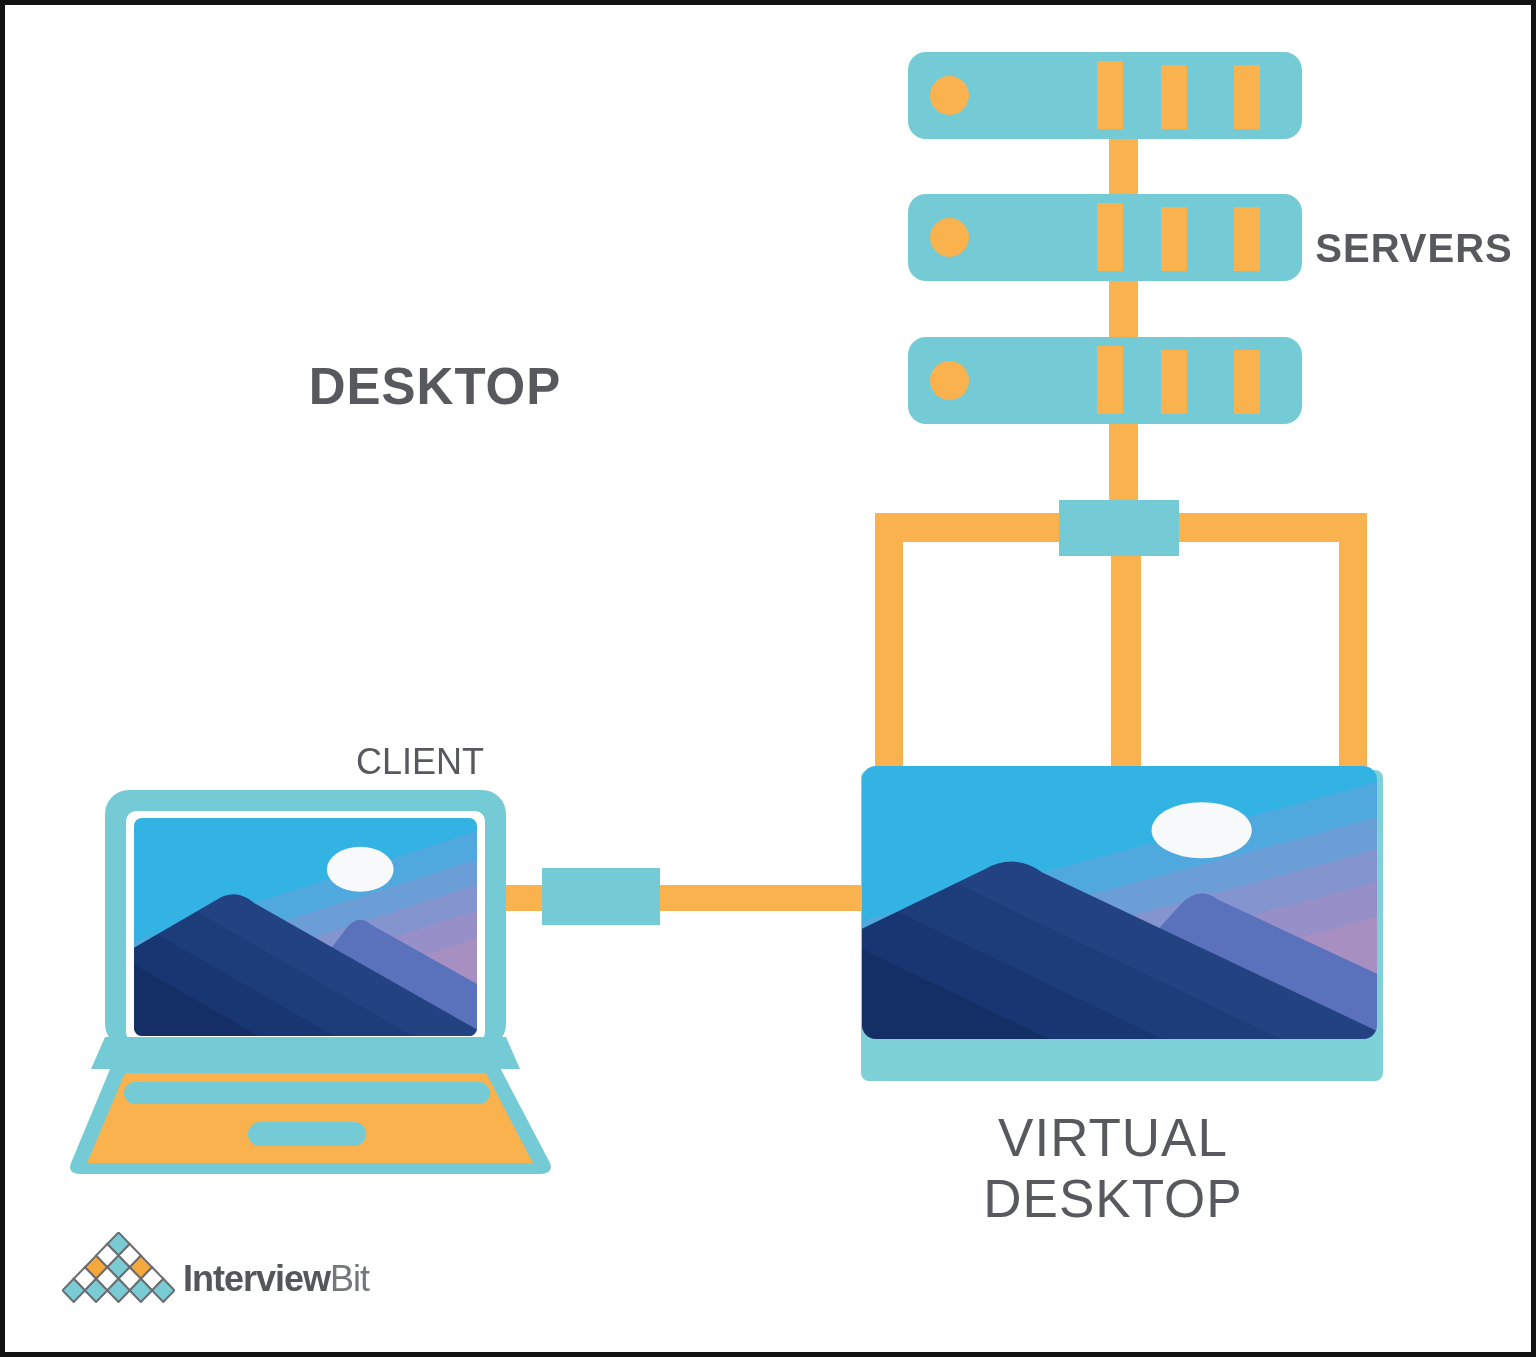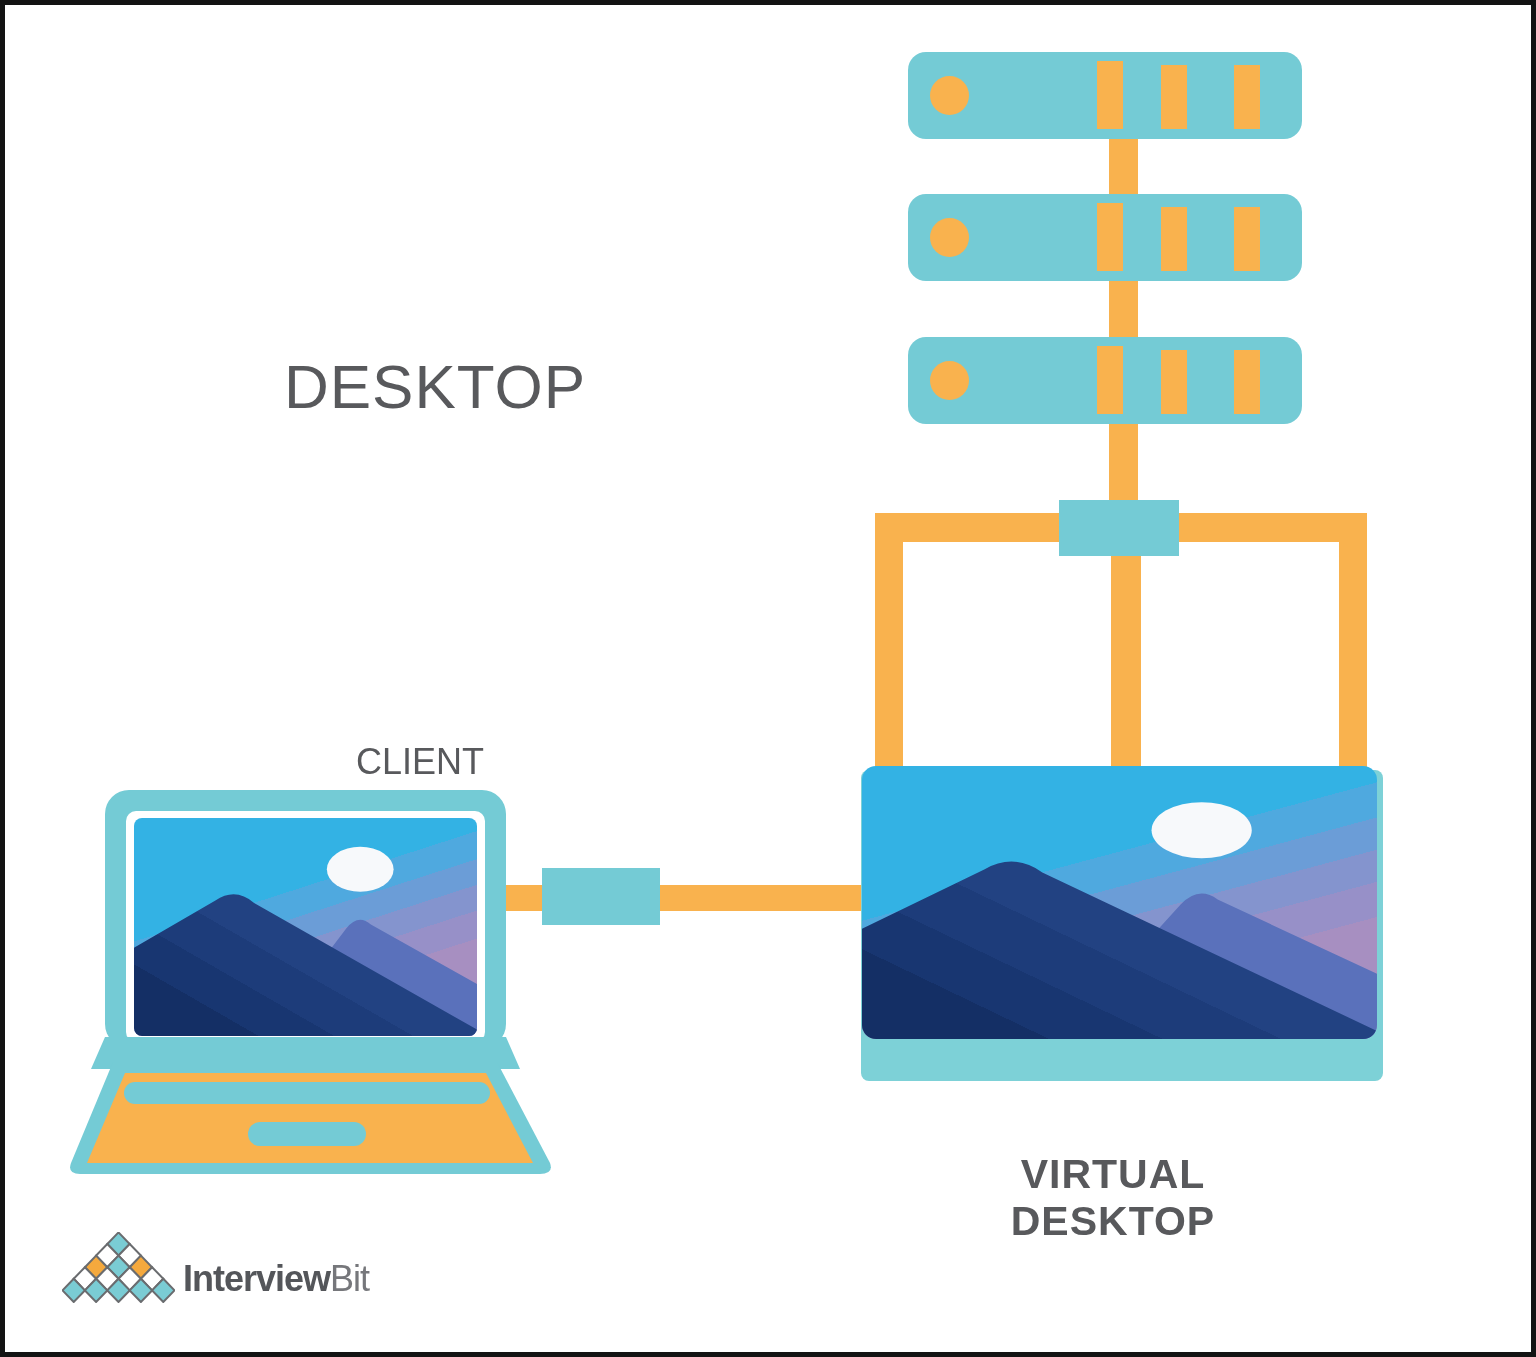--- a/index.html
+++ b/index.html
@@ -5,28 +5,28 @@
   html,body{margin:0;padding:0;background:#e8e8e8;}
   .canvas{
     position:relative;width:1536px;height:1357px;background:#ffffff;
     border:5px solid var(--border,#131313);box-sizing:border-box;overflow:hidden;
     font-family:"Liberation Sans",sans-serif;
   }
   .abs{position:absolute;}
   
   .title{
     left:100px;top:344px;width:660px;text-align:center;
-    font-weight:normal;font-size:62px;line-height:76px;letter-spacing:1px;
+    font-weight:bold;font-size:51px;line-height:76px;letter-spacing:1px;
     color:var(--label,#58595C);
   }
   
   .lbl{color:var(--label,#58595C);text-align:center;}
   .lbl-servers{left:1299px;top:221px;width:220px;font-size:40px;font-weight:bold;letter-spacing:1px;}
   .lbl-client{left:315px;top:736px;width:200px;font-size:36px;font-weight:normal;}
-  .lbl-vd{left:908px;top:1102px;width:400px;font-size:41px;font-weight:bold;letter-spacing:1px;margin-top:44px;}
+  .lbl-vd{left:908px;top:1102px;width:400px;font-size:53px;font-weight:normal;letter-spacing:1px;}
   
   .server{left:903px;width:394px;height:87px;background:var(--teal,#74CBD5);border-radius:18px;}
   .server .led{position:absolute;left:22px;top:24px;width:39px;height:39px;border-radius:50%;background:var(--orange,#F9B24E);}
   .server .slot{position:absolute;width:26px;background:var(--orange,#F9B24E);}
   .slot.s1{left:189px;top:9px;height:68px;}
   .slot.s2{left:253px;top:13px;height:64px;}
   .slot.s3{left:326px;top:13px;height:64px;}
   
   .conn{background:var(--orange,#F9B24E);}
   .link1{left:1104px;top:133px;width:29px;height:58px;}
@@ -153,20 +153,21 @@
     <clipPath id="vdClip">
         <rect x="3" y="3" width="515" height="273" rx="14"></rect>
       </clipPath>
     <g clip-path="url(#vdClip)">
       <svg x="3" y="3" width="515" height="273" viewBox="0 0 514 272" preserveAspectRatio="none">
         <use href="#landscape"></use>
       </svg>
     </g>
   </svg>
 
+  <div class="abs lbl lbl-servers">SERVERS</div>
   <div class="abs lbl lbl-client">CLIENT</div>
   <div class="abs lbl lbl-vd">VIRTUAL DESKTOP</div>
 
   <svg class="abs logo" viewBox="0 0 113 71">
       <path d="M 56.5 0.40000000000000036 L 67.7 12 L 56.5 23.6 L 45.3 12 Z" fill="#7ACCD4" stroke="#6A6C6F" stroke-width="2"></path>
       <path d="M 45.3 12.000000000000002 L 56.5 23.6 L 45.3 35.2 L 34.099999999999994 23.6 Z" fill="#ffffff" stroke="#6A6C6F" stroke-width="2"></path>
       <path d="M 67.7 12.000000000000002 L 78.9 23.6 L 67.7 35.2 L 56.5 23.6 Z" fill="#ffffff" stroke="#6A6C6F" stroke-width="2"></path>
       <path d="M 34.1 23.6 L 45.3 35.2 L 34.1 46.800000000000004 L 22.900000000000002 35.2 Z" fill="#F5A93D" stroke="#6A6C6F" stroke-width="2"></path>
       <path d="M 56.5 23.6 L 67.7 35.2 L 56.5 46.800000000000004 L 45.3 35.2 Z" fill="#7ACCD4" stroke="#6A6C6F" stroke-width="2"></path>
       <path d="M 78.9 23.6 L 90.10000000000001 35.2 L 78.9 46.800000000000004 L 67.7 35.2 Z" fill="#F5A93D" stroke="#6A6C6F" stroke-width="2"></path>

